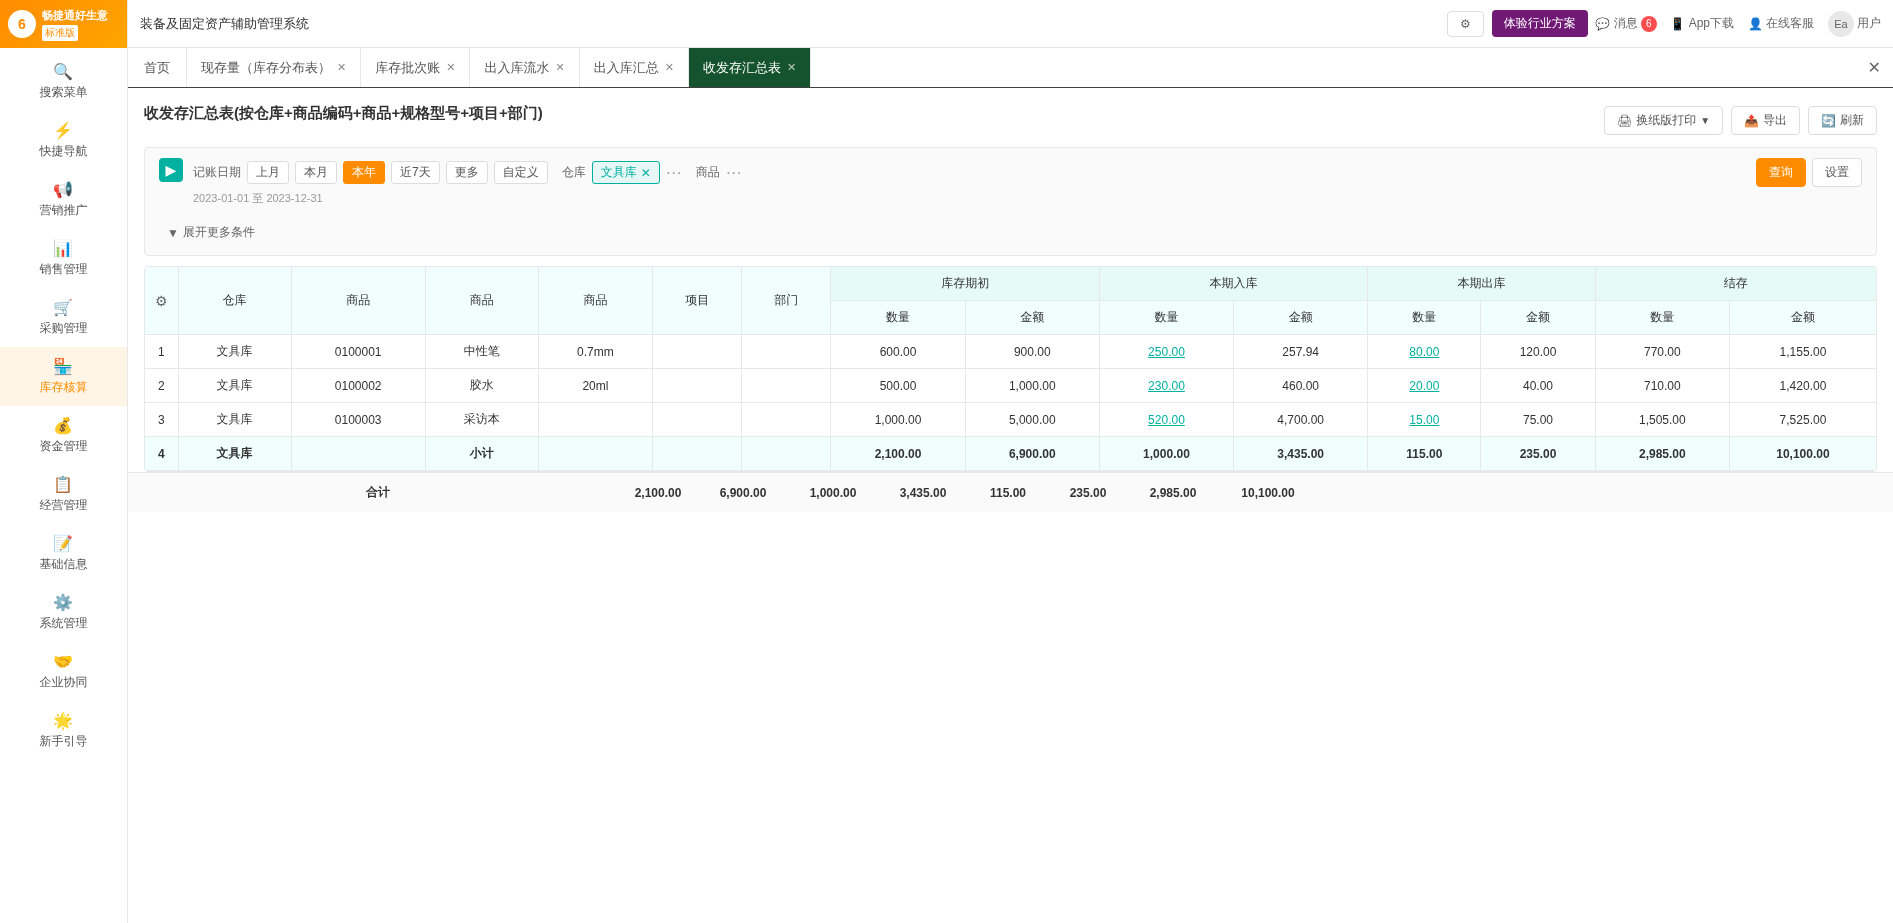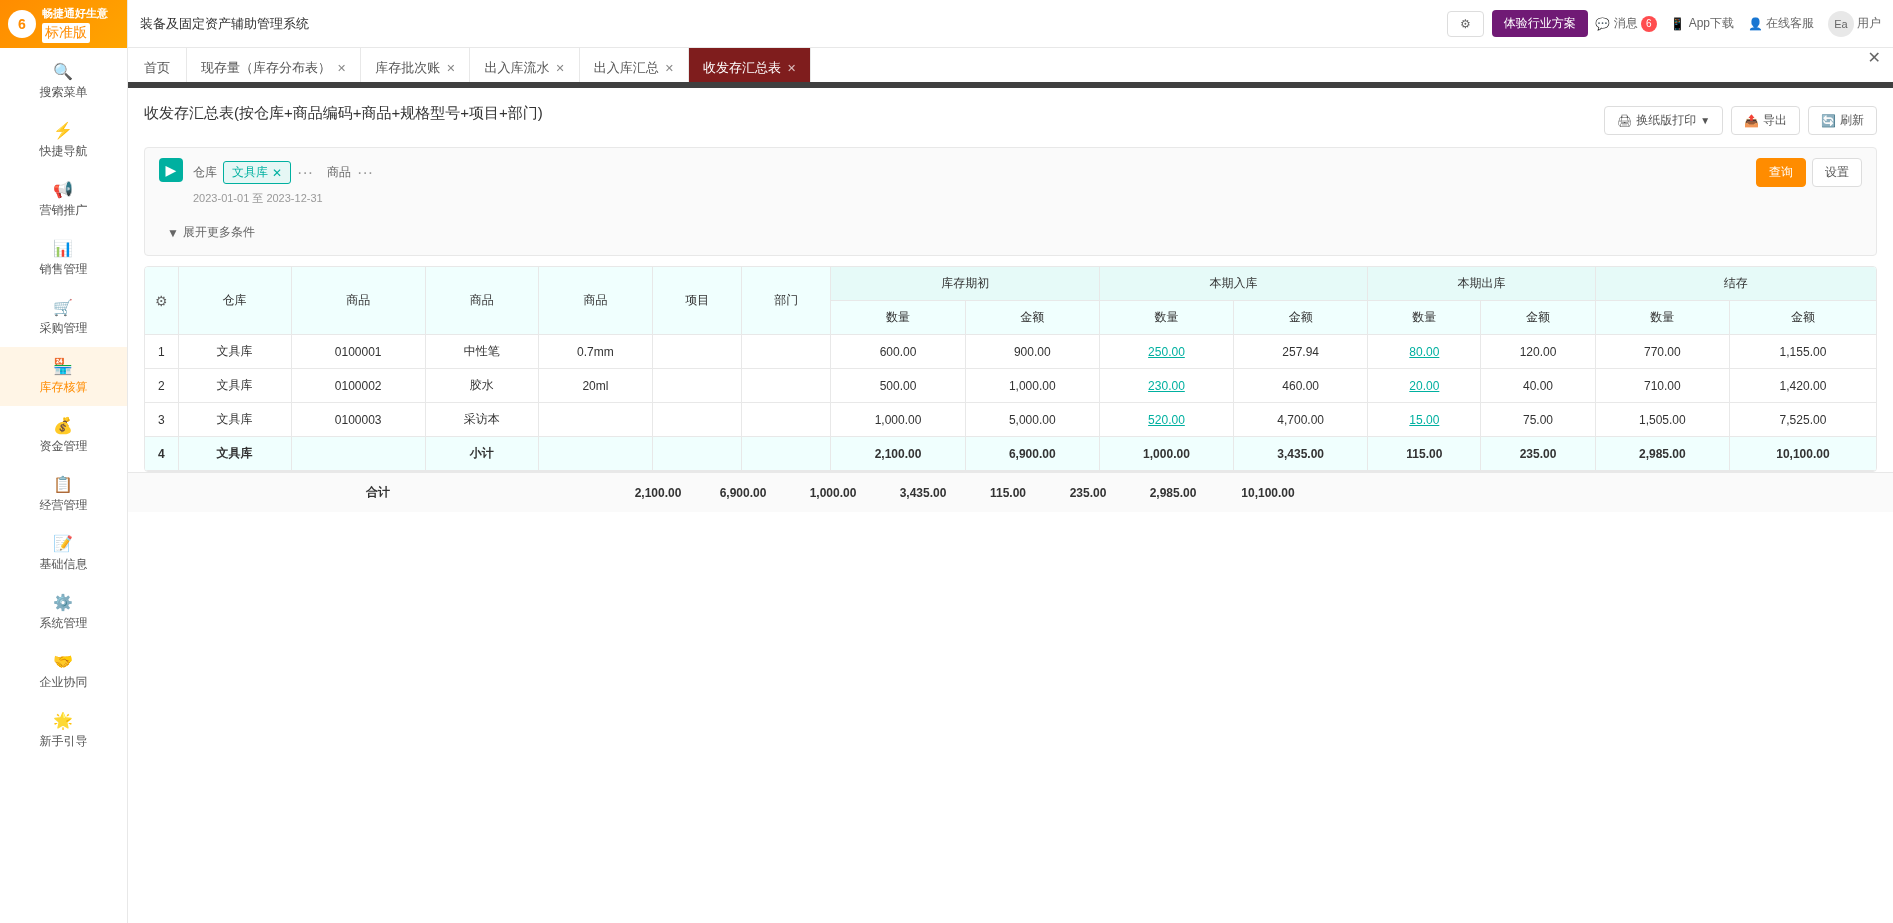--- a/index.html
+++ b/index.html
@@ -2,54 +2,54 @@
 <html><head>
   <meta charset="utf-8">
   <style>
     * { box-sizing: border-box; margin: 0; padding: 0; }
     body { font-family: "Microsoft YaHei", "PingFang SC", sans-serif; font-size: 13px; background: #f5f5f5; color: #333; height: 923px; overflow: hidden; display: flex; }
 
     
     .sidebar { width: 128px; background: #fff; height: 100%; display: flex; flex-direction: column; border-right: 1px solid #e8e8e8; flex-shrink: 0; }
     .sidebar-logo { background: linear-gradient(135deg, #ff8c00, #ffa500); padding: 10px 8px; display: flex; align-items: center; gap: 6px; height: 48px; }
     .sidebar-logo-icon { width: 28px; height: 28px; background: #fff; border-radius: 50%; display: flex; align-items: center; justify-content: center; color: #ff8c00; font-weight: bold; font-size: 14px; }
-    .sidebar-tag { background: #fff; color: #ff8c00; font-size: 14px; padding: 1px 3px; border-radius: 2px; margin-top: 2px; display: inline-block; }
+    .sidebar-tag { background: #fff; color: #ff8c00; font-size: 10px; padding: 1px 3px; border-radius: 2px; margin-top: 2px; display: inline-block; }
     .sidebar-menu { flex: 1; overflow-y: auto; padding: 4px 0; }
     .sidebar-item { display: flex; flex-direction: column; align-items: center; padding: 10px 4px; cursor: pointer; color: #555; font-size: 12px; gap: 3px; }
     .sidebar-item.active { background: #fff5e6; color: #ff8c00; }
     .sidebar-item-icon { font-size: 16px; }
 
     
     .main { flex: 1; display: flex; flex-direction: column; height: 100%; overflow: hidden; }
 
     
     .top-header { height: 48px; background: #fff; border-bottom: 1px solid #e8e8e8; display: flex; align-items: center; padding: 0 12px; gap: 8px; flex-shrink: 0; }
     .app-title { font-size: 13px; color: #333; flex: 1; }
     .header-btn { padding: 5px 12px; border-radius: 4px; border: none; cursor: pointer; font-size: 12px; }
     .header-btn-settings { background: #fff; border: 1px solid #ddd; color: #666; }
     .header-btn-trial { background: #701a75; color: #fff; border: none; }
     .header-right { display: flex; align-items: center; gap: 14px; color: #666; font-size: 12px; }
     .header-right-item { display: flex; align-items: center; gap: 3px; cursor: pointer; }
     .badge { background: #ff4d4f; color: #fff; border-radius: 50%; width: 16px; height: 16px; font-size: 10px; display: flex; align-items: center; justify-content: center; }
     .avatar { width: 26px; height: 26px; background: #e8e8e8; border-radius: 50%; display: flex; align-items: center; justify-content: center; font-size: 11px; color: #666; }
 
     
-    .tabs-bar { height: 40px; background: #fff; border-bottom: 6px solid #404040; display: flex; padding: 0 0 0 0; flex-shrink: 0; overflow: hidden; }
+    .tabs-bar { height: 40px; background: #fff; border-bottom: 1px solid #404040; display: flex; align-items: center; padding: 0 0 0 0; flex-shrink: 0; overflow: hidden; }
     .tab { height: 40px; padding: 0 14px; display: flex; align-items: center; gap: 6px; cursor: pointer; font-size: 13px; color: #555; border-right: 1px solid #e8e8e8; white-space: nowrap; }
-    .tab.active { background: #7f1d1d; color: #fff; }
+    .tab.active { background: #14532d; color: #fff; }
     .tab-close { font-size: 11px; opacity: 0.7; }
     .tab-home { padding: 0 16px; }
     .tabs-close-all { margin-left: auto; padding: 0 12px; cursor: pointer; color: #666; font-size: 16px; }
 
     
     .page-content { flex: 1; background: #fff; overflow: auto; padding: 0; }
     .page-inner { padding: 16px 16px 0; }
 
     
-    .page-title { font-size: 15px; font-weight: normal; color: #333; margin-bottom: 14px; }
+    .page-title { font-size: 15px; font-weight: bold; color: #333; margin-bottom: 14px; }
 
     
     .filter-bar { background: #fafafa; border: 1px solid #e8e8e8; border-radius: 4px; padding: 10px 14px; margin-bottom: 10px; display: flex; align-items: center; gap: 10px; flex-wrap: wrap; }
     .filter-expand-btn { width: 24px; height: 24px; background: #00b0a0; color: #fff; border: none; border-radius: 4px; cursor: pointer; display: flex; align-items: center; justify-content: center; font-size: 14px; flex-shrink: 0; }
     .filter-label { color: #666; font-size: 12px; white-space: nowrap; }
     .date-btn { padding: 2px 8px; border-radius: 3px; border: 1px solid #ddd; background: #fff; cursor: pointer; font-size: 12px; color: #555; }
     .date-btn.active { background: #ff8c00; color: #fff; border-color: #ff8c00; }
     .filter-tag { background: #e6f7f5; border: 1px solid #00b0a0; border-radius: 3px; padding: 2px 8px; font-size: 12px; color: #00b0a0; display: flex; align-items: center; gap: 4px; }
     .filter-tag-x { cursor: pointer; color: #00b0a0; }
     .filter-ellipsis { color: #999; cursor: pointer; font-size: 16px; }
@@ -218,20 +218,29 @@
           </button>
         </div>
       </div>
 
       <div class="filter-bar">
         <div style="display:flex;align-items:flex-start;gap:10px;width:100%;">
           <button class="filter-expand-btn">▶</button>
           <div style="display:flex;flex-direction:column;gap:4px;flex:1;">
             <div style="display:flex;align-items:center;gap:14px;flex-wrap:wrap;">
 
+              <div class="filter-col">
+                <span class="filter-label">记账日期</span>
+                <button class="date-btn">上月</button>
+                <button class="date-btn">本月</button>
+                <button class="date-btn active">本年</button>
+                <button class="date-btn">近7天</button>
+                <button class="date-btn">更多</button>
+                <button class="date-btn">自定义</button>
+              </div>
 
               <div class="filter-col">
                 <span class="filter-label">仓库</span>
                 <div class="filter-tag">
                   <span>文具库</span>
                   <span class="filter-tag-x">✕</span>
                 </div>
                 <span class="filter-ellipsis">···</span>
               </div>
 

